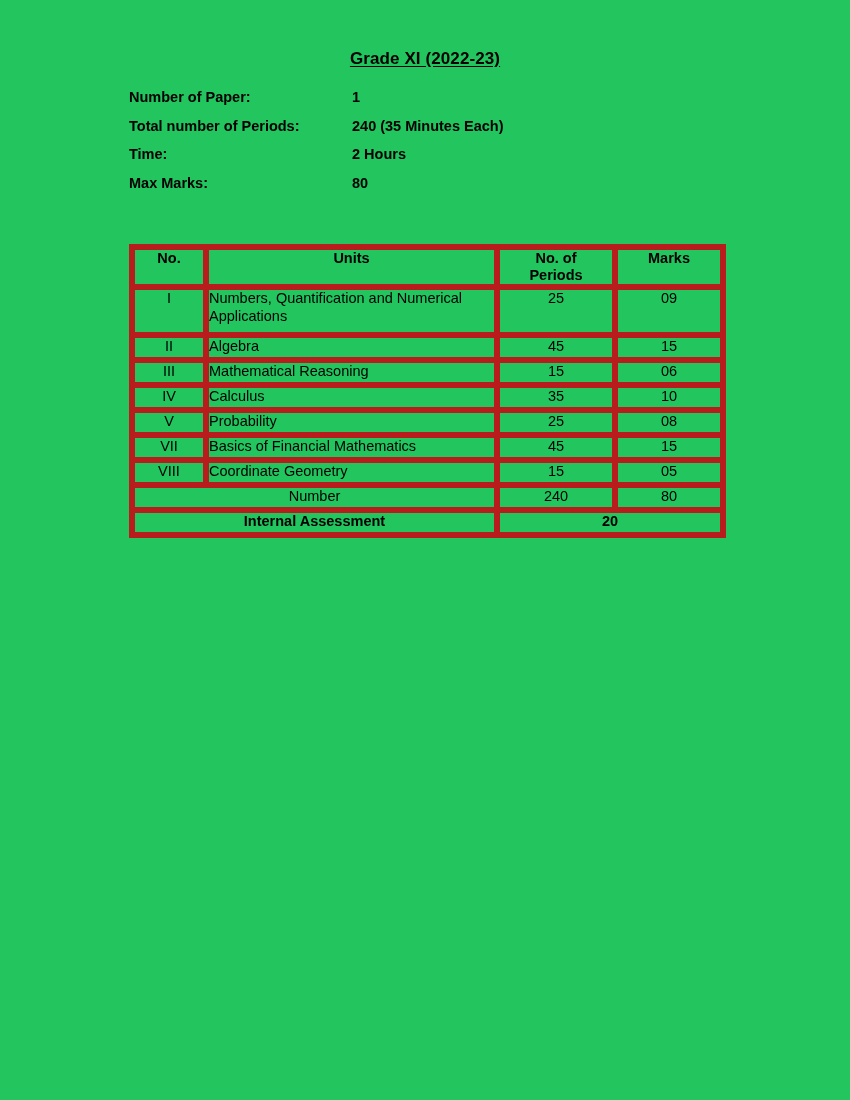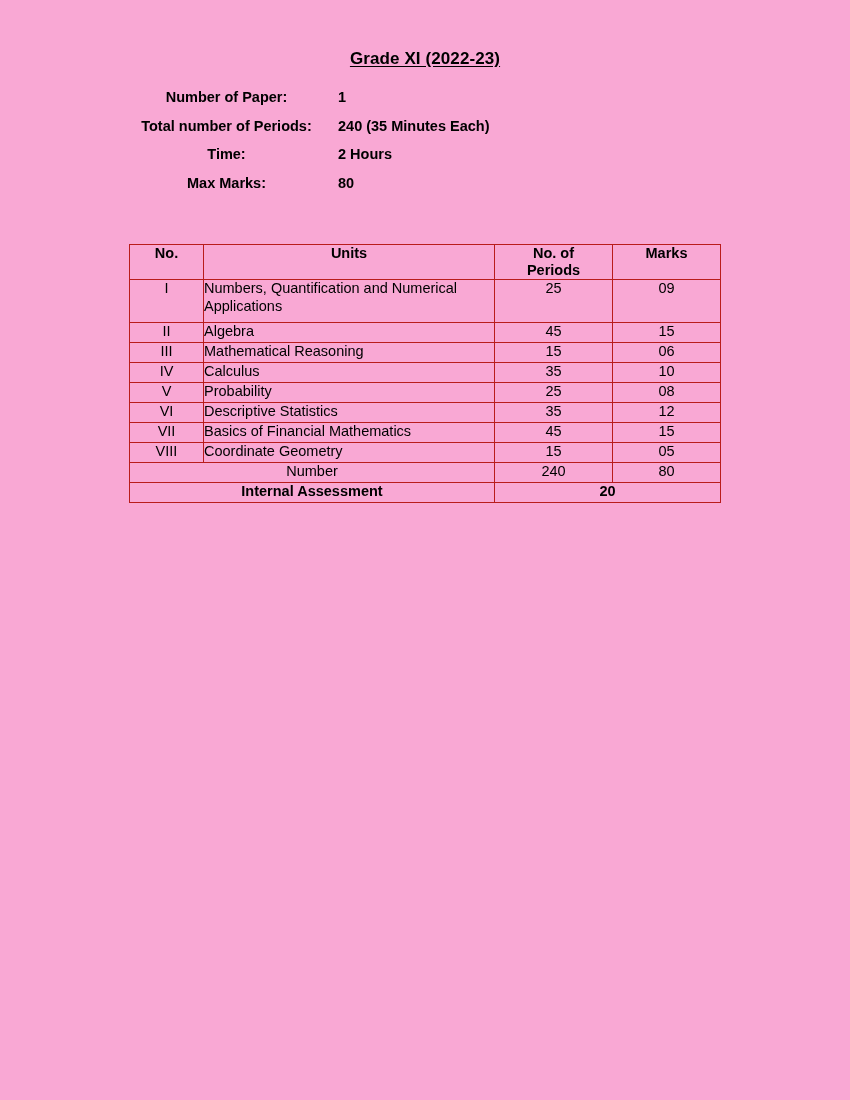--- a/index.html
+++ b/index.html
@@ -12,21 +12,21 @@
     height: 1100px;
     position: relative;
     font-family: "Liberation Sans", sans-serif;
     color: #000000;
     overflow: hidden;
   }
 
   .page {
     position: absolute;
     inset: 0;
-    background: #f9a8d4;
+    background: #22c55e;
   }
 
   
   .doc-title {
     position: absolute;
     top: 49px;
     left: 0;
     width: 850px;
     text-align: center;
     font-size: 17px;
@@ -35,23 +35,22 @@
   }
   .doc-title span {
     text-decoration: underline;
     text-underline-offset: 2px;
   }
 
   
   .meta {
     position: absolute;
     top: 89px;
-    left: 115px;
+    left: 129px;
     width: 600px;
-    text-align: center;
   }
   .meta-row {
     display: flex;
     align-items: baseline;
     height: 28.5px;
     font-size: 14.5px;
     font-weight: bold;
   }
   .meta-label {
     width: 223px;
@@ -70,21 +69,21 @@
     width: 591px;
   }
   table.blueprint {
     border-collapse: collapse;
     table-layout: fixed;
     width: 591px;
     font-size: 14.5px;
   }
   table.blueprint td,
   table.blueprint th {
-    border: 1px solid #b91c1c;
+    border: 6px solid #b91c1c;
     padding: 0;
     vertical-align: top;
   }
   col.c-no     { width: 74px; }
   col.c-unit   { width: 291px; }
   col.c-period { width: 118px; }
   col.c-marks  { width: 108px; }
 
   th.head {
     font-weight: bold;
@@ -200,26 +199,20 @@
           <td class="val">35</td>
           <td class="val">10</td>
         </tr>
         <tr class="data-row">
           <td class="num">V</td>
           <td class="unit">Probability</td>
           <td class="val">25</td>
           <td class="val">08</td>
         </tr>
         <tr class="data-row">
-          <td class="num">VI</td>
-          <td class="unit">Descriptive Statistics</td>
-          <td class="val">35</td>
-          <td class="val">12</td>
-        </tr>
-        <tr class="data-row">
           <td class="num">VII</td>
           <td class="unit">Basics of Financial Mathematics</td>
           <td class="val">45</td>
           <td class="val">15</td>
         </tr>
         <tr class="data-row">
           <td class="num">VIII</td>
           <td class="unit">Coordinate Geometry</td>
           <td class="val">15</td>
           <td class="val">05</td>

